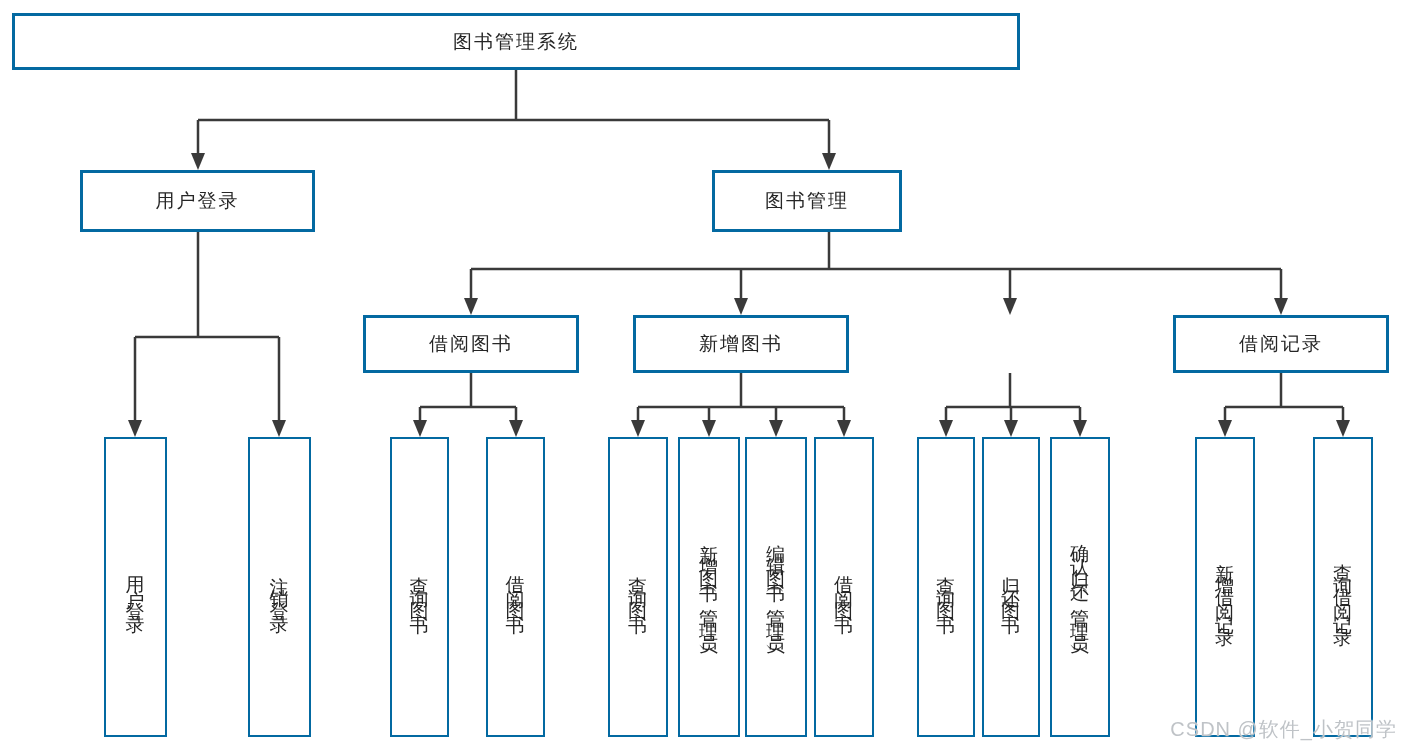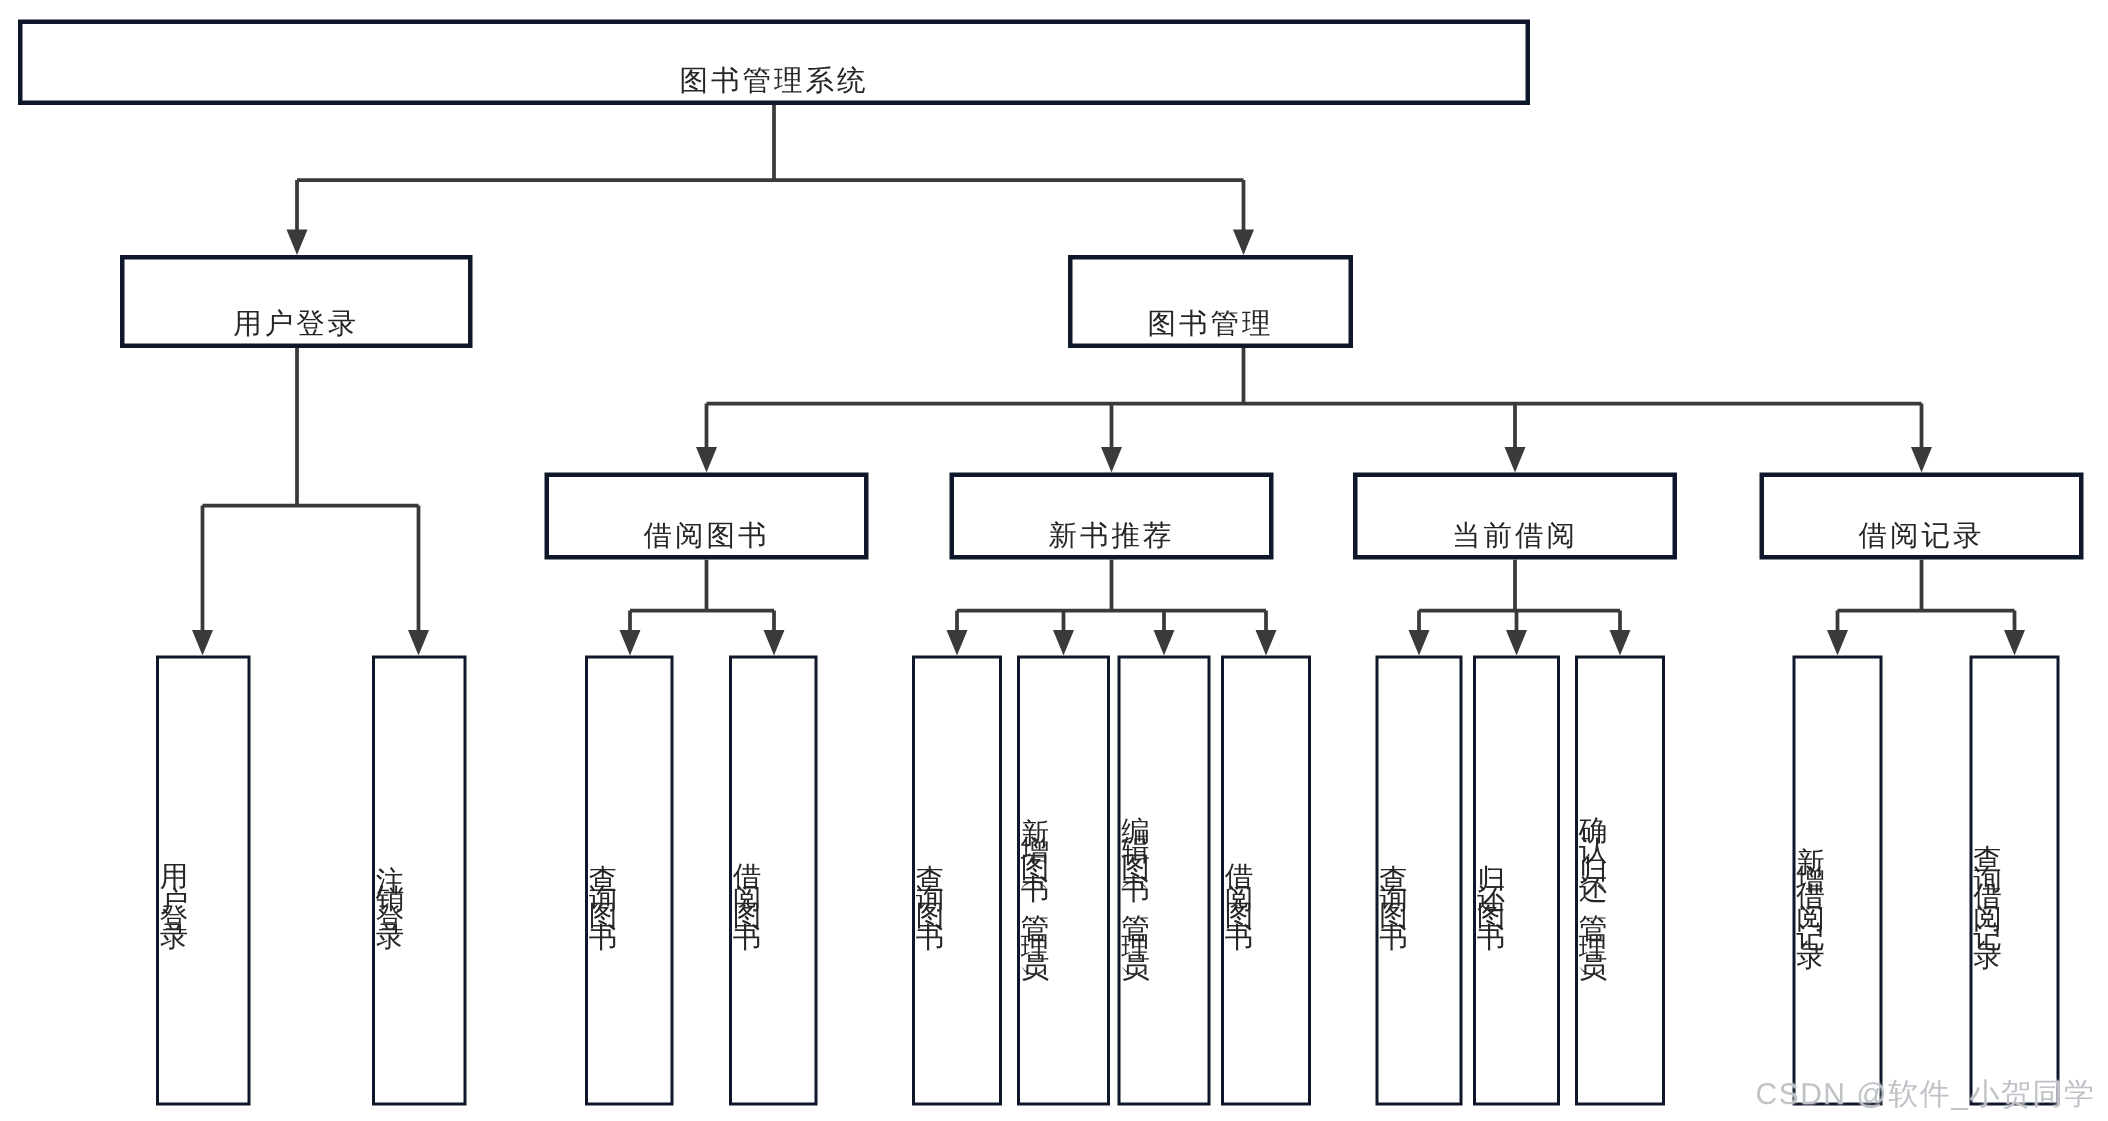--- a/index.html
+++ b/index.html
@@ -8,23 +8,23 @@
     width:1405px;height:747px;
     background:#ffffff;
     font-family:"Liberation Sans","DejaVu Sans",sans-serif;
     overflow:hidden;
   }
   .connectors{position:absolute;left:0;top:0;z-index:1;}
   .box{
     position:absolute;
     box-sizing:border-box;
     background:#ffffff;
-    border:3px solid #0f172a;
+    border:3px solid #0369a1;
     display:flex;
-    align-items:flex-end;
+    align-items:center;
     justify-content:center;
     color:#262626;
     font-size:19px;
     letter-spacing:2px;
     z-index:2;
     text-align:center;
   }
   .leaf{
     border-width:2px;
     writing-mode:vertical-rl;
@@ -115,24 +115,21 @@
     <span>用户登录</span>
   </div>
   <div class="box" style="left:712px;top:170px;width:190px;height:62px">
     <span>图书管理</span>
   </div>
 
   <div class="box" style="left:363px;top:315px;width:216px;height:58px">
     <span>借阅图书</span>
   </div>
   <div class="box" style="left:633px;top:315px;width:216px;height:58px">
-    <span>新书推荐</span>
-  </div>
-  <div class="box" style="left:902px;top:315px;width:216px;height:58px">
-    <span>当前借阅</span>
+    <span>新增图书</span>
   </div>
   <div class="box" style="left:1173px;top:315px;width:216px;height:58px">
     <span>借阅记录</span>
   </div>
 
   <div class="box leaf" style="left:104px;top:437px;width:63px;height:300px">
     <span>用户登录</span>
   </div>
   <div class="box leaf" style="left:248px;top:437px;width:63px;height:300px">
     <span>注销登录</span>

